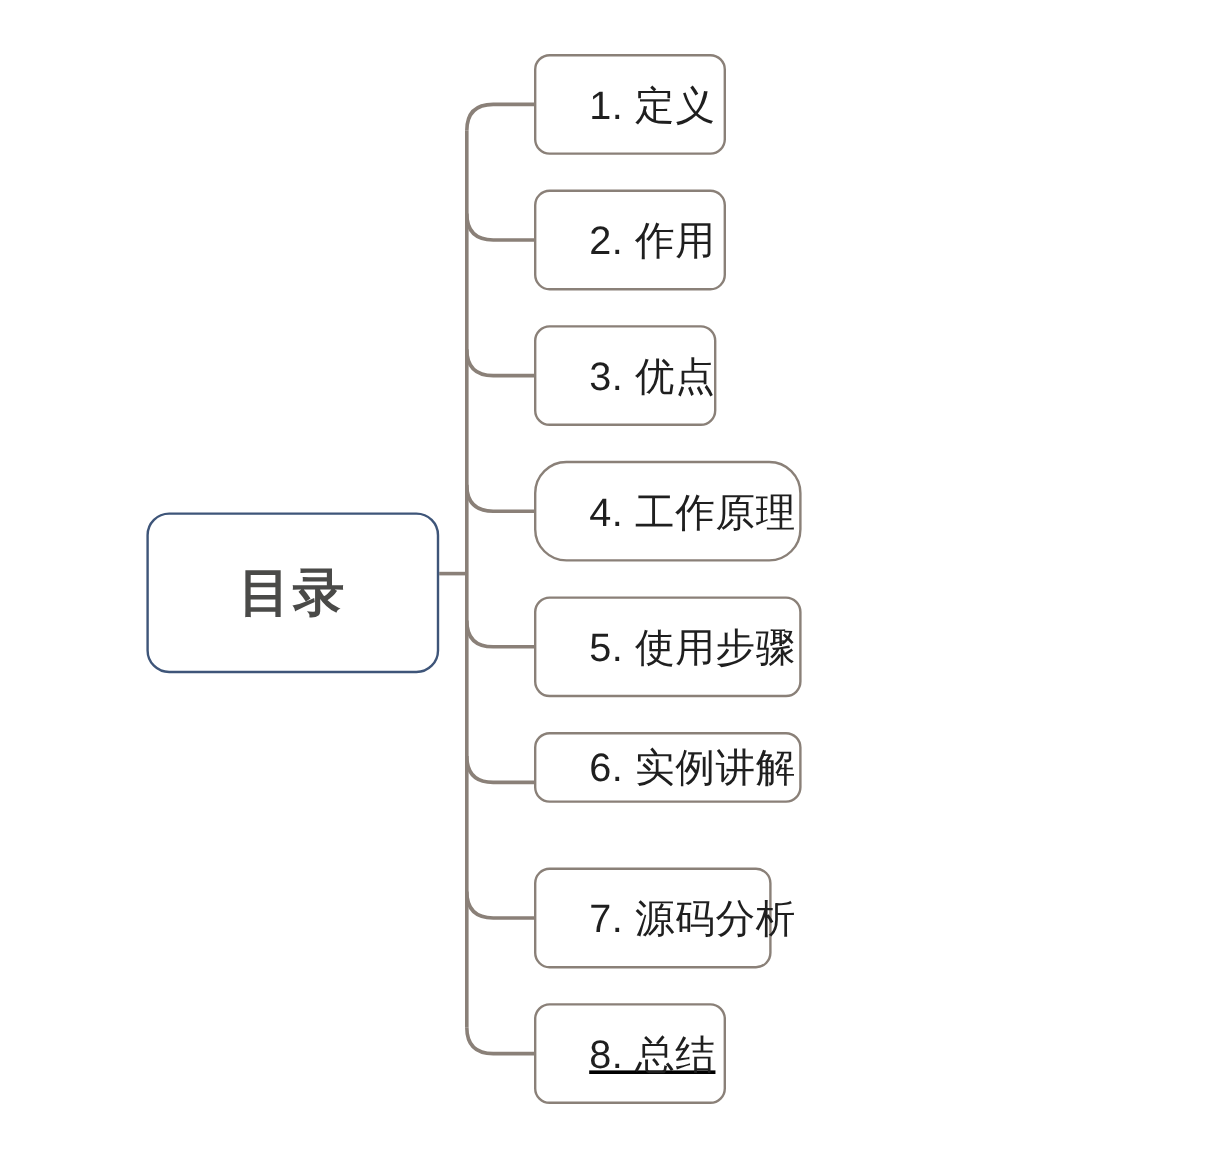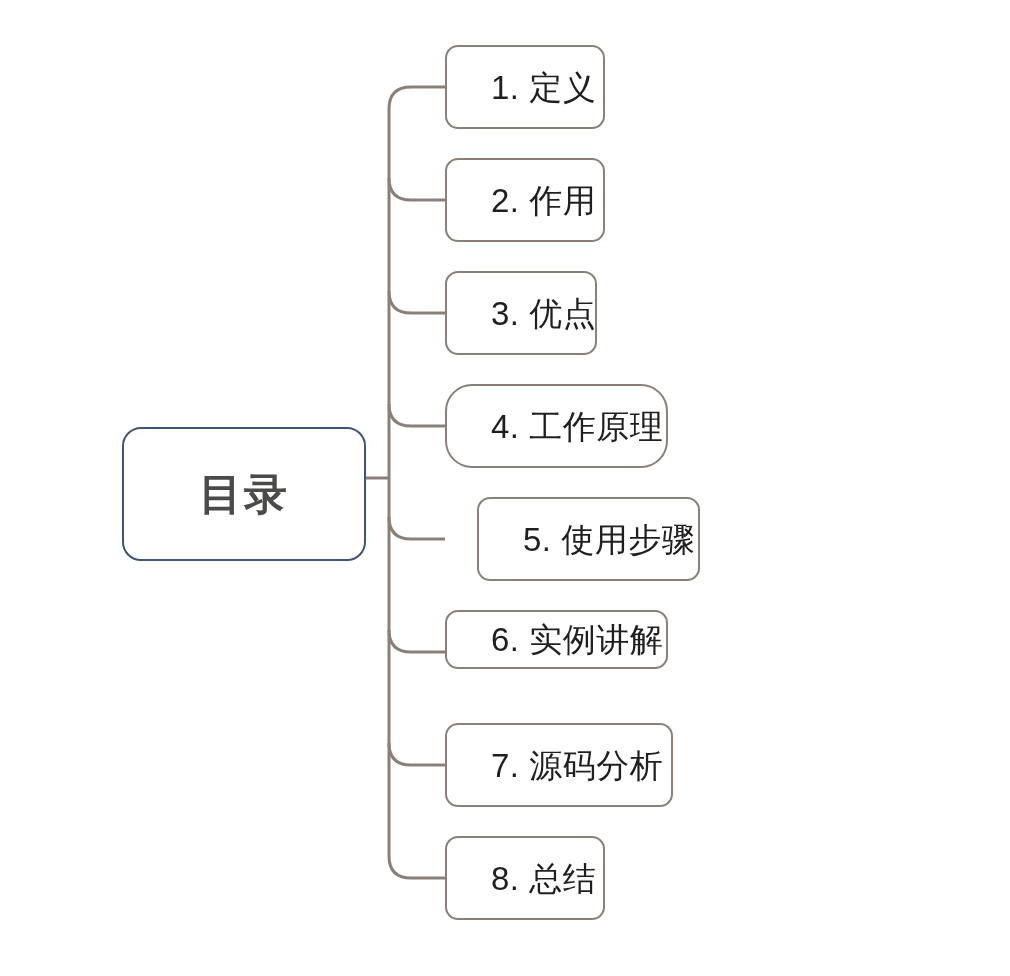--- a/index.html
+++ b/index.html
@@ -88,27 +88,27 @@
       </div>
       <div class="node child" style="left: 445px; top: 158px; width: 160px; height: 84px; border-color: rgb(138, 128, 120);">
         <span class="node-label">2. 作用</span>
       </div>
       <div class="node child" style="left: 445px; top: 271px; width: 152px; height: 84px; border-color: rgb(138, 128, 120);">
         <span class="node-label">3. 优点</span>
       </div>
       <div class="node child" style="left: 445px; top: 384px; width: 223px; height: 84px; border-color: rgb(138, 128, 120); border-radius: 27px;">
         <span class="node-label">4. 工作原理</span>
       </div>
-      <div class="node child" style="left: 445px; top: 497px; width: 223px; height: 84px; border-color: rgb(138, 128, 120); margin-left: 32px;">
+      <div class="node child" style="left: 445px; top: 497px; width: 223px; height: 84px; border-color: rgb(138, 128, 120);">
         <span class="node-label">5. 使用步骤</span>
       </div>
       <div class="node child" style="left: 445px; top: 610px; width: 223px; height: 59px; border-color: rgb(138, 128, 120);">
         <span class="node-label">6. 实例讲解</span>
       </div>
-      <div class="node child" style="left: 445px; top: 723px; width: 228px; height: 84px; border-color: rgb(138, 128, 120);">
+      <div class="node child" style="left: 445px; top: 723px; width: 198px; height: 84px; border-color: rgb(138, 128, 120);">
         <span class="node-label">7. 源码分析</span>
       </div>
-      <div class="node child" style="left: 445px; top: 836px; width: 160px; height: 84px; border-color: rgb(138, 128, 120);">
+      <div class="node child" style="left: 445px; top: 836px; width: 160px; height: 84px; border-color: rgb(138, 128, 120); text-decoration: underline;">
         <span class="node-label">8. 总结</span>
       </div>
     </div>
 
 </div>
 
 </body></html>

